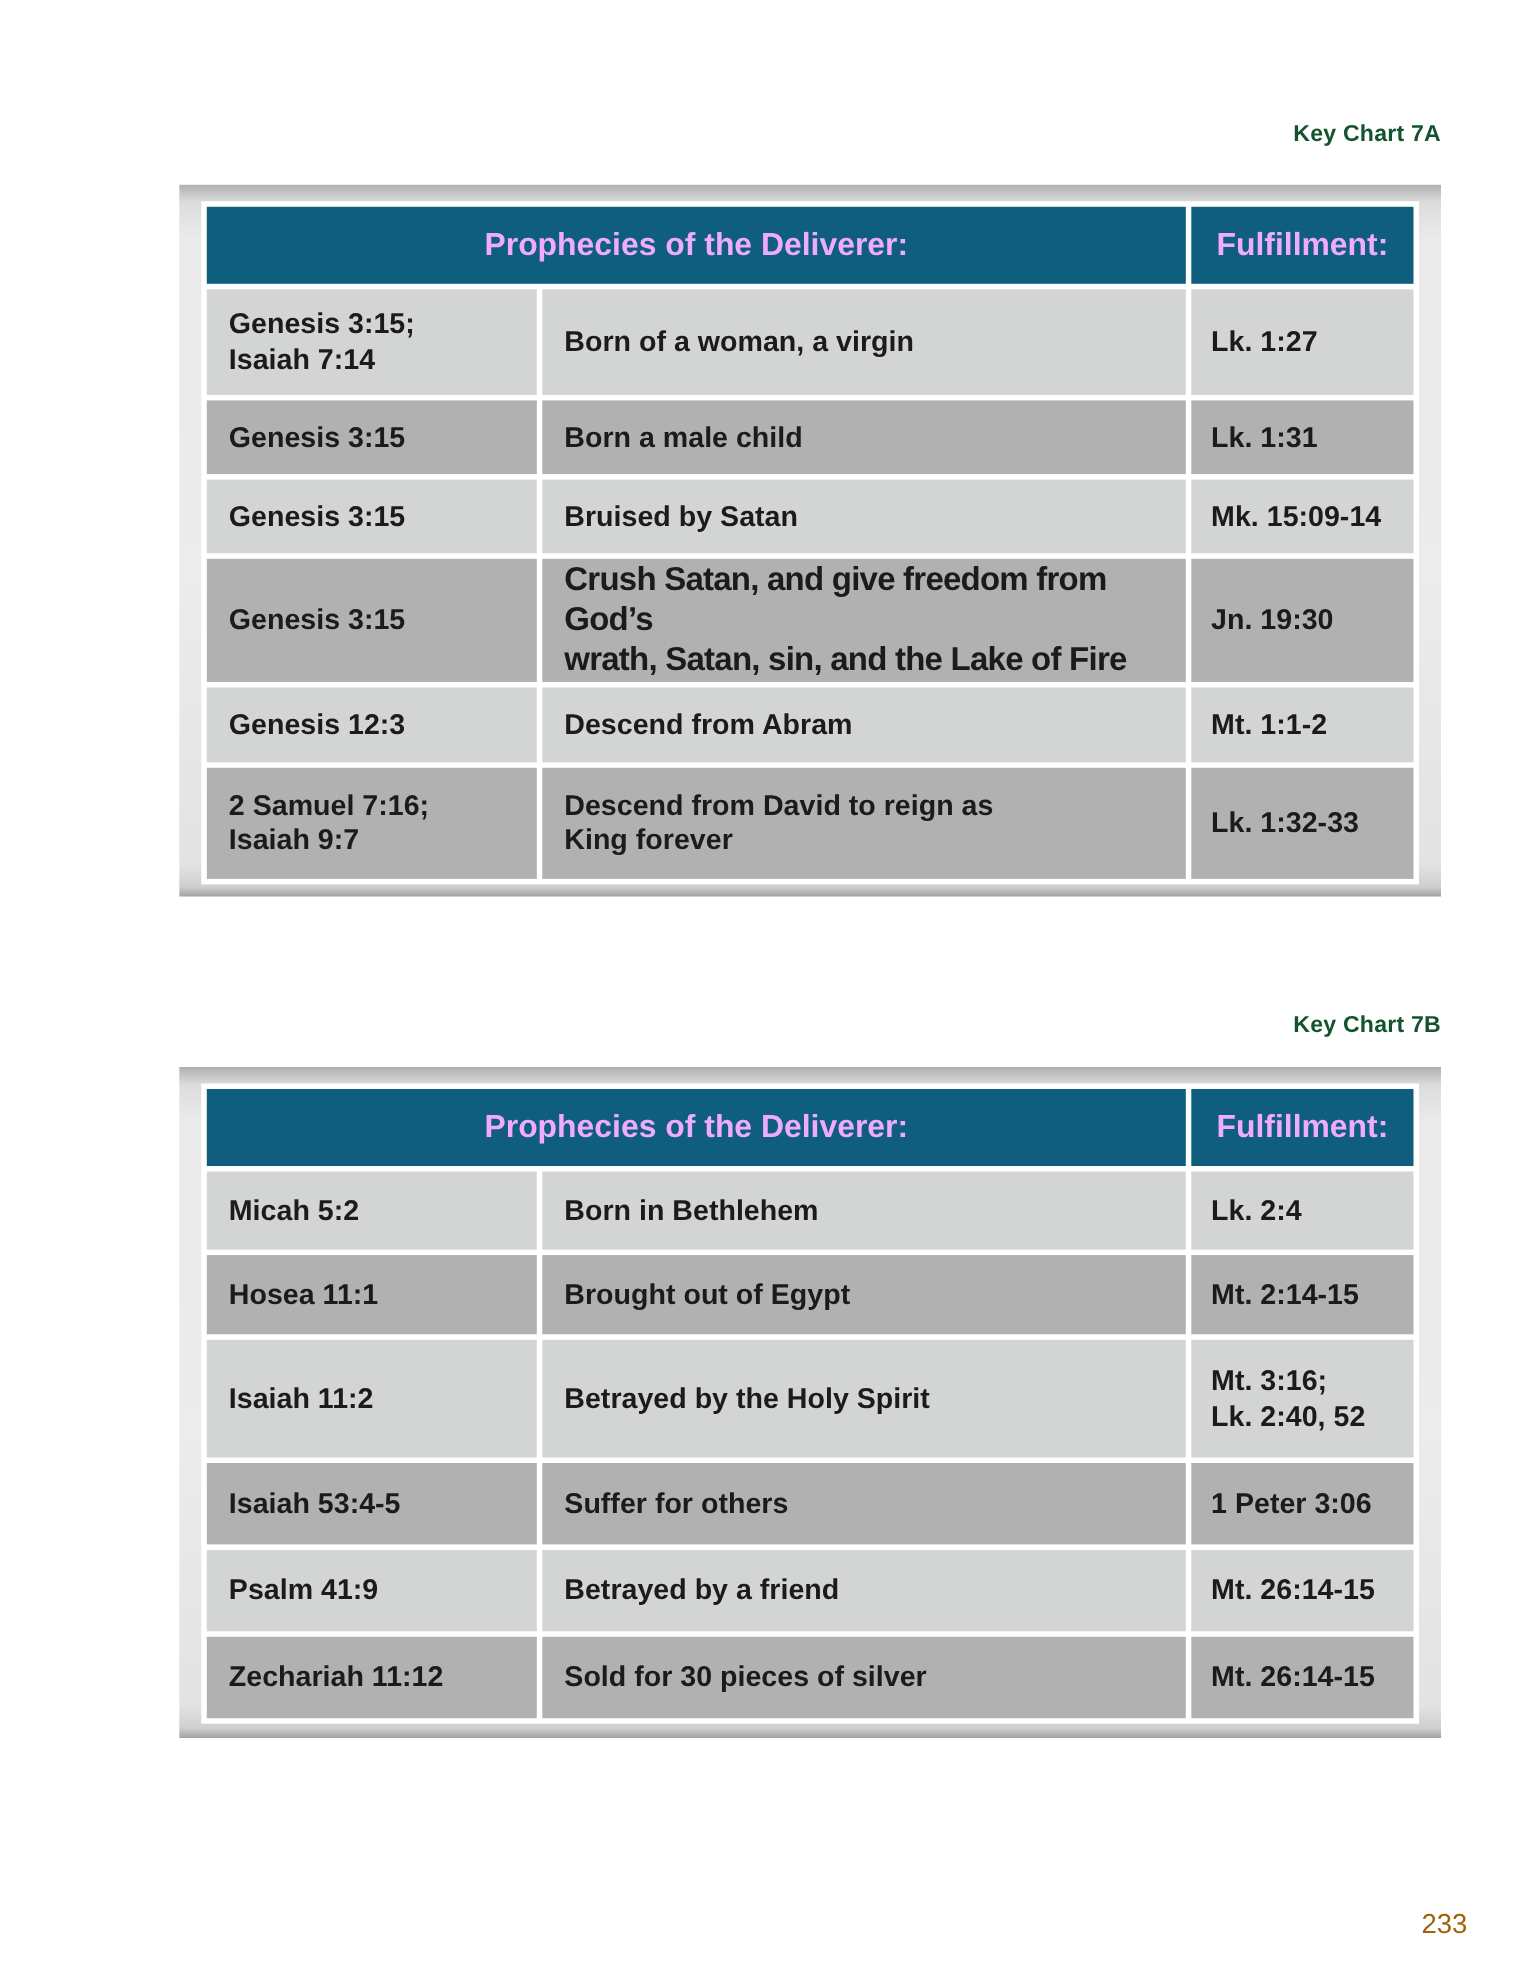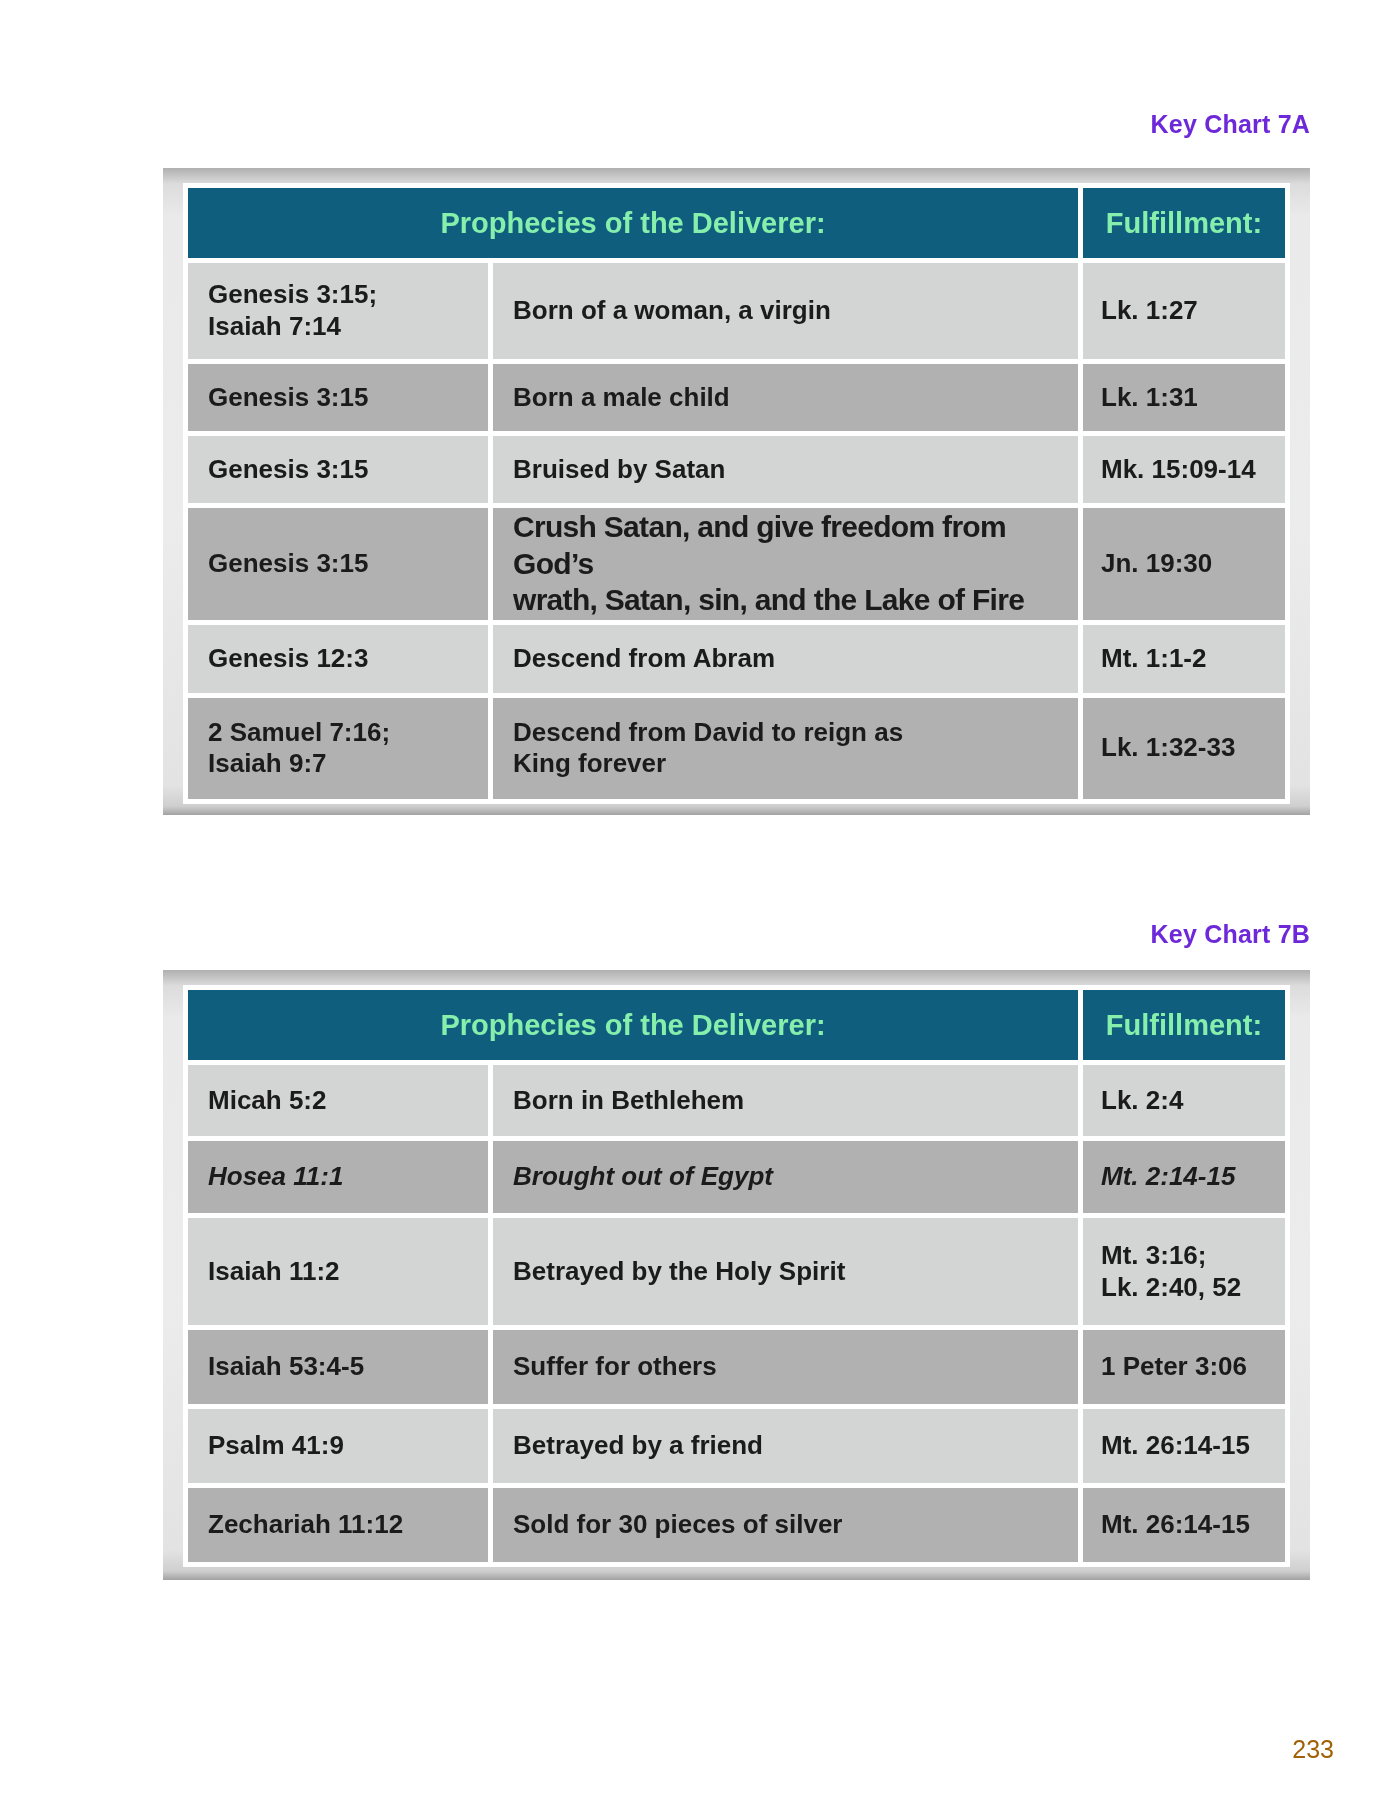--- a/index.html
+++ b/index.html
@@ -1,56 +1,56 @@
 <!DOCTYPE html>
 <html><head>
 <meta charset="utf-8">
 <style>
   html,body { margin:0; padding:0; }
   .page {
     position:relative; width:1391px; height:1800px; background:#ffffff;
     font-family:"Liberation Sans","DejaVu Sans",sans-serif; overflow:hidden;
   }
   .key-label {
-    position:absolute; right:81px; font-size:25px; font-weight:bold;
-    color:#6d28d9; letter-spacing:0.2px;
+    position:absolute; right:81px; font-size:21px; font-weight:bold;
+    color:#14532d; letter-spacing:0.2px;
   }
   #label-a { top:110px; }
   #label-b { top:920px; }
   .panel {
     position:absolute; left:163px; width:1147px;
     background:linear-gradient(180deg,
       #b0b0b0 0px, #dcdcdc 16px, #eaeaea 48px,
       #ececec 55%, #e3e3e3 calc(100% - 30px),
       #cfcfcf calc(100% - 9px), #a2a2a2 100%);
   }
   #panel-a { top:168px; height:647px; }
   #panel-b { top:970px; height:610px; }
   table.kc {
     border-collapse:separate; border-spacing:5px; background:#ffffff;
     margin:15px auto 0 auto; width:1107px; table-layout:fixed;
   }
   col.c1 { width:300px; } col.c2 { width:585px; }
   th.th {
-    background:#0f5e7e; color:#86efac; font-size:29px; font-weight:bold;
+    background:#0f5e7e; color:#f0abfc; font-size:29px; font-weight:bold;
     text-align:center; vertical-align:middle; padding:0 4px;
   }
   td {
     font-size:26px; font-weight:bold; color:#1b1b1b; vertical-align:middle;
     white-space:pre-line; line-height:1.22; overflow:hidden;
   }
   tr.light td { background:#d3d4d4; }
   tr.dark  td { background:#b1b1b2; }
   .cell-ref  { padding-left:20px; }
   .cell-desc { padding-left:20px; padding-right:6px; }
   .cell-ful  { padding-left:18px; padding-right:4px;margin-top:27px; }
   .condensed { font-size:30px; letter-spacing:-0.7px; }
   tr.hdr  { height:70px; }
   tr.h65  td { height:65px; }  tr.h66 td { height:66px; }
-  tr.h69  td { height:69px; }  tr.h70 td { height:70px;font-style:italic; }
+  tr.h69  td { height:69px; }  tr.h70 td { height:70px; }
   tr.h72  td { height:72px; }  tr.h89 td { height:89px; }
   tr.h94  td { height:94px; }  tr.h99 td { height:99px; }
   tr.h105 td { height:105px; }
   .page-number {
     position:absolute; right:57px; top:1735px; font-size:25px; color:#a16207;
   }
 </style>
 </head>
 <body>
 

